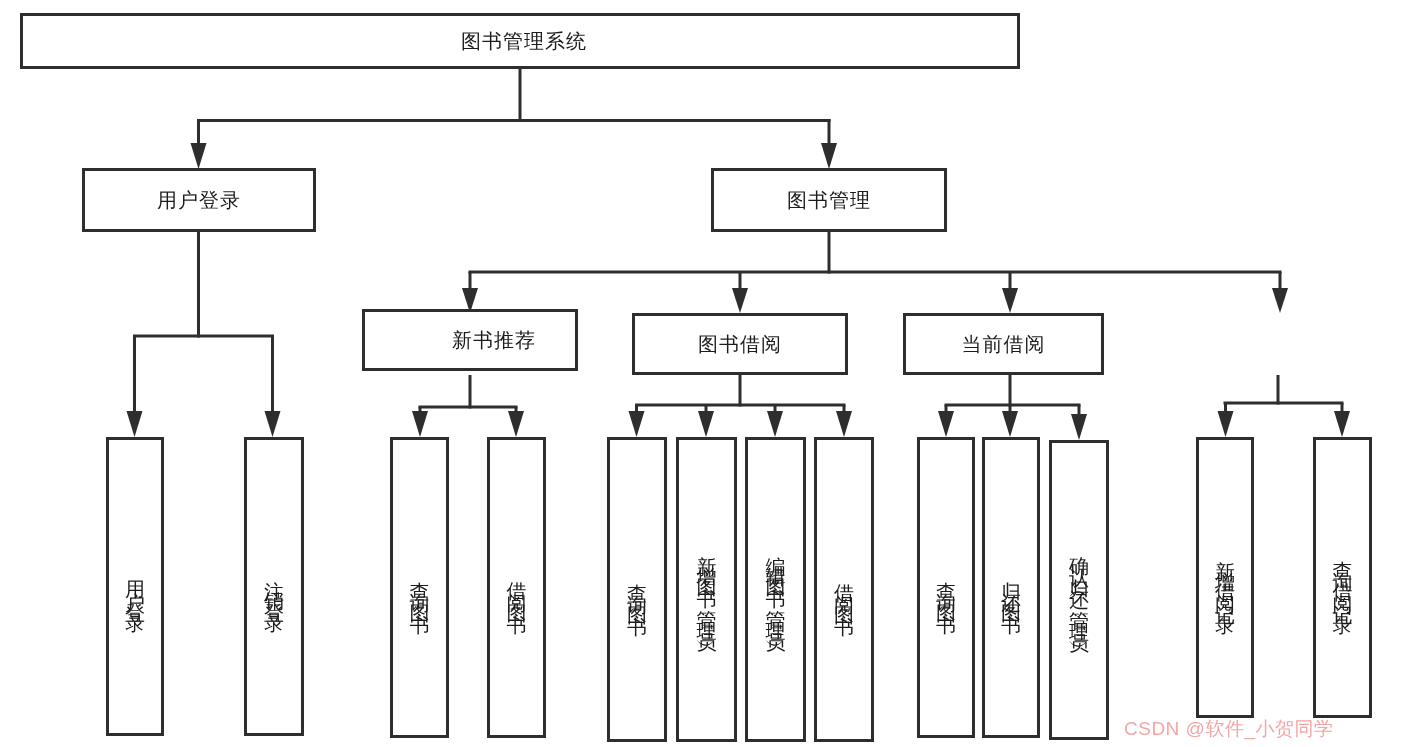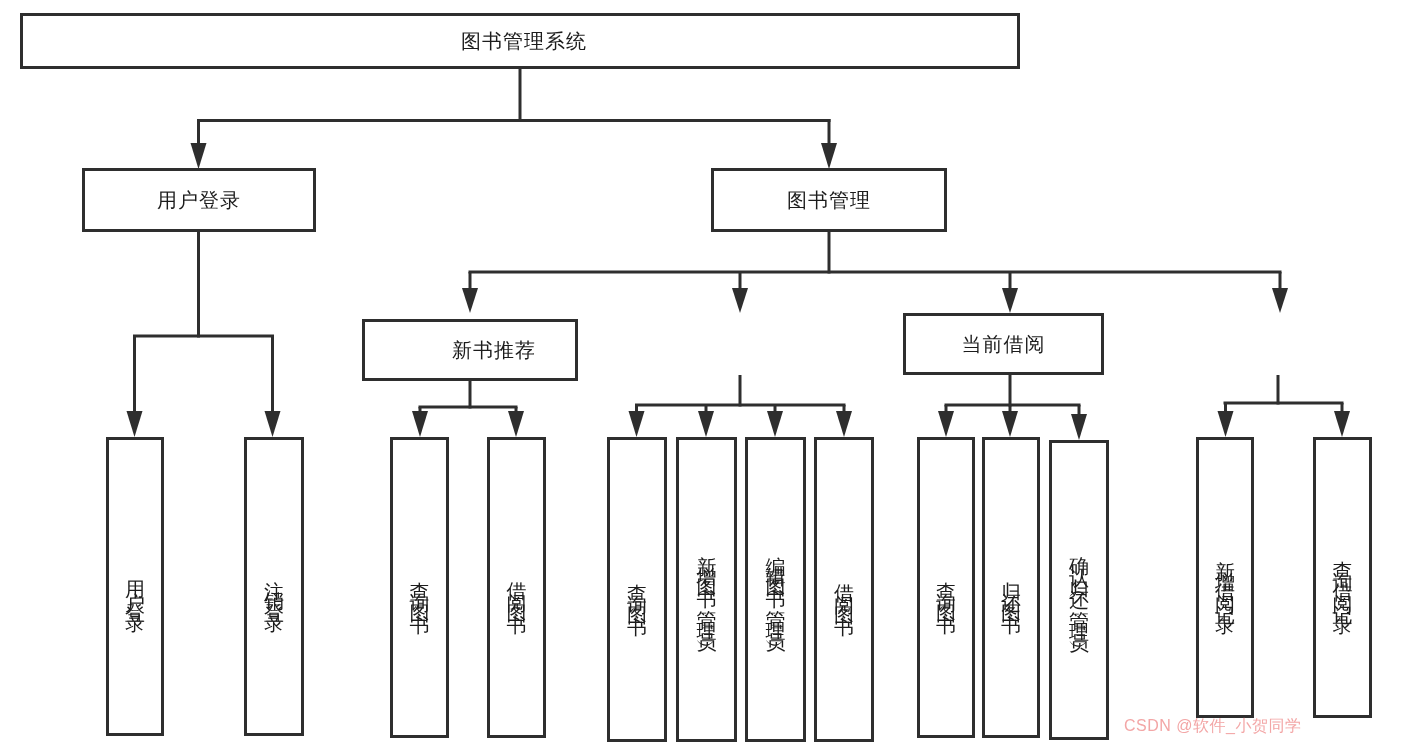--- a/index.html
+++ b/index.html
@@ -17,41 +17,41 @@
     font-size:20px;line-height:1.15;letter-spacing:11px;
   }
   #connectors{position:absolute;left:0;top:0;z-index:1;}
   .box{z-index:2;}
   
   #b-root{left:20px;top:13px;width:1000px;height:56px;padding-left:8px;}
   
   #b-login{left:82px;top:168px;width:234px;height:64px;}
   #b-mgmt{left:711px;top:168px;width:236px;height:64px;}
   
-  #b-l30{left:362px;top:319px;width:216px;height:62px;padding-left:48px;}
+  #b-l30{left:362px;top:309px;width:216px;height:62px;padding-left:48px;}
   #b-l31{left:632px;top:313px;width:216px;height:62px;}
   #b-l32{left:903px;top:313px;width:201px;height:62px;}
   #b-l33{left:1173px;top:313px;width:216px;height:62px;}
   
   #b-v0{left:106px;top:437px;width:58px;height:299px;}
   #b-v1{left:244px;top:437px;width:60px;height:299px;}
   #b-v2{left:390px;top:437px;width:59px;height:301px;}
   #b-v3{left:487px;top:437px;width:59px;height:301px;}
   #b-v4{left:607px;top:437px;width:60px;height:305px;}
   #b-v5{left:676px;top:437px;width:61px;height:305px;}
   #b-v6{left:745px;top:437px;width:61px;height:305px;}
   #b-v7{left:814px;top:437px;width:60px;height:305px;}
   #b-v8{left:917px;top:437px;width:58px;height:301px;}
   #b-v9{left:982px;top:437px;width:58px;height:301px;}
   #b-v10{left:1049px;top:440px;width:60px;height:300px;}
   #b-v11{left:1196px;top:437px;width:58px;height:281px;}
   #b-v12{left:1313px;top:437px;width:59px;height:281px;}
   #watermark{
     position:absolute;left:1124px;top:716px;z-index:5;
-    font-size:16px;letter-spacing:0.5px;color:#f3a6a6;white-space:nowrap;
+    font-size:19px;letter-spacing:0.5px;color:#f3a6a6;white-space:nowrap;
   }
 </style>
 </head>
 <body>
 
 <div id="canvas" style="background: rgb(255, 255, 255);">
 
   <svg id="connectors" width="1405" height="747" viewBox="0 0 1405 747">
     <g stroke="#2e2e2e" stroke-width="3" fill="none">
 
@@ -117,20 +117,21 @@
       <path d="M1342 437 L1334 411 L1350 411 Z"></path>
     </g>
   </svg>
 
   <div class="box" id="b-root">图书管理系统</div>
 
   <div class="box" id="b-login">用户登录</div>
   <div class="box" id="b-mgmt">图书管理</div>
 
   <div class="box" id="b-l30">新书推荐</div>
+  <div class="box" id="b-l31">图书借阅</div>
   <div class="box" id="b-l32">当前借阅</div>
 
   <div class="box vbox" id="b-v0">
     <span>用户登录</span>
   </div>
   <div class="box vbox" id="b-v1">
     <span>注销登录</span>
   </div>
 
   <div class="box vbox" id="b-v2">

